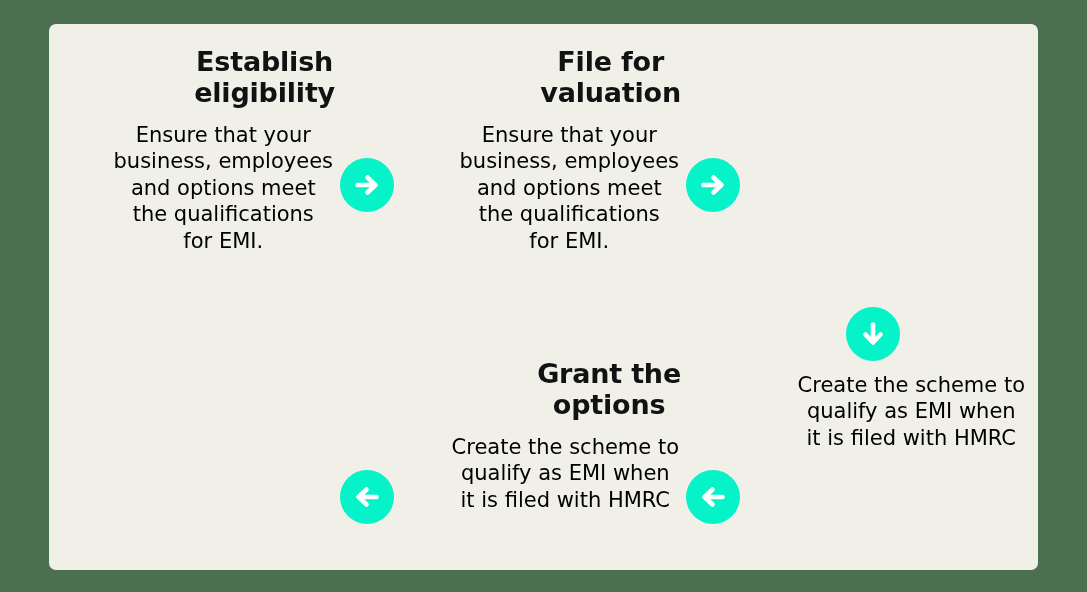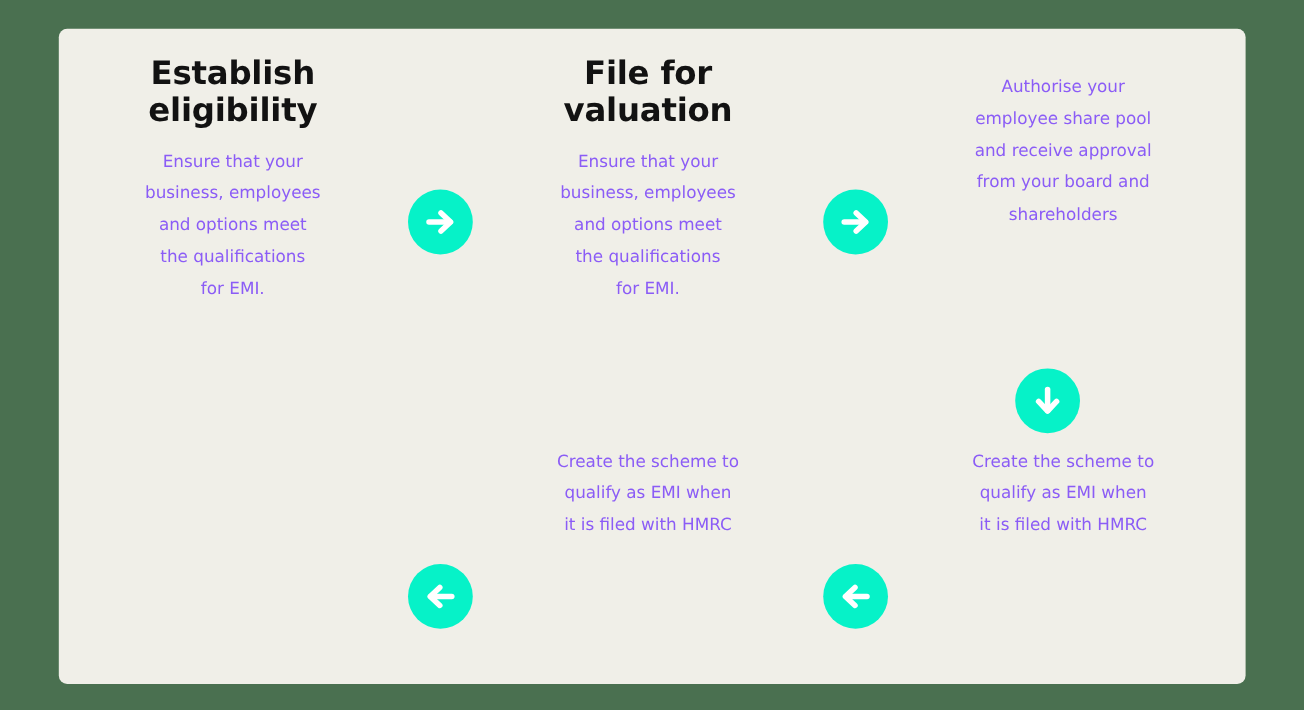--- a/index.html
+++ b/index.html
@@ -33,21 +33,21 @@
     flex-direction: row;
     align-items: flex-start;
   }
   #row-top    { top: 22px; }
   #row-bottom { top: 334px; }
 
   .col {
     width: 290px;
     display: flex;
     flex-direction: column;
-    align-items: center;
+    align-items: flex-end;
     flex: 0 0 auto;
   }
 
   .connector {
     width: 56px;
     flex: 0 0 auto;
     display: flex;
     justify-content: center;
     align-items: flex-start;
     padding-top: 112px;
@@ -63,23 +63,23 @@
     text-align: center;
     letter-spacing: -0.2px;
     margin: 0;
     padding: 0 4px;
     white-space: pre-line;
   }
 
   .step-body {
     font-family: "DejaVu Sans", sans-serif;
     font-weight: 400;
-    font-size: 14px;
+    font-size: 21px;
     line-height: 26.4px;
-    color: #8b5cf6;
+    color: #000000;
     text-align: center;
     margin: 14px 0 0 0;
     padding: 0 6px;
     white-space: pre-line;
   }
 
   .arrow-badge {
     width: 54px;
     height: 54px;
     border-radius: 50%;
@@ -143,25 +143,20 @@
         <svg width="32" height="32" viewBox="0 0 32 32" aria-hidden="true">
           <g fill="none" stroke="#ffffff" stroke-width="4.6" stroke-linecap="round" stroke-linejoin="round">
             <line x1="6.5" y1="16" x2="24" y2="16"></line>
             <polyline points="16.5,8.5 24.5,16 16.5,23.5"></polyline>
           </g>
         </svg>
       </div>
     </div>
 
     <div class="col">
-      <div class="step-body">Authorise your
-employee share pool
-and receive approval
-from your board and
-shareholders</div>
     </div>
 
   </div>
 
   <div id="down-connector">
     <div class="arrow-badge">
       <svg width="32" height="32" viewBox="0 0 32 32" aria-hidden="true">
         <g fill="none" stroke="#ffffff" stroke-width="4.6" stroke-linecap="round" stroke-linejoin="round">
           <line x1="16" y1="6.5" x2="16" y2="24"></line>
           <polyline points="8.5,16.5 16,24.5 23.5,16.5"></polyline>
@@ -180,20 +175,22 @@
         <svg width="32" height="32" viewBox="0 0 32 32" aria-hidden="true">
           <g fill="none" stroke="#ffffff" stroke-width="4.6" stroke-linecap="round" stroke-linejoin="round">
             <line x1="25.5" y1="16" x2="8" y2="16"></line>
             <polyline points="15.5,8.5 7.5,16 15.5,23.5"></polyline>
           </g>
         </svg>
       </div>
     </div>
 
     <div class="col">
+      <div class="step-title">Grant the
+options</div>
       <div class="step-body">Create the scheme to
 qualify as EMI when
 it is filed with HMRC</div>
     </div>
 
     <div class="connector">
       <div class="arrow-badge">
         <svg width="32" height="32" viewBox="0 0 32 32" aria-hidden="true">
           <g fill="none" stroke="#ffffff" stroke-width="4.6" stroke-linecap="round" stroke-linejoin="round">
             <line x1="25.5" y1="16" x2="8" y2="16"></line>

